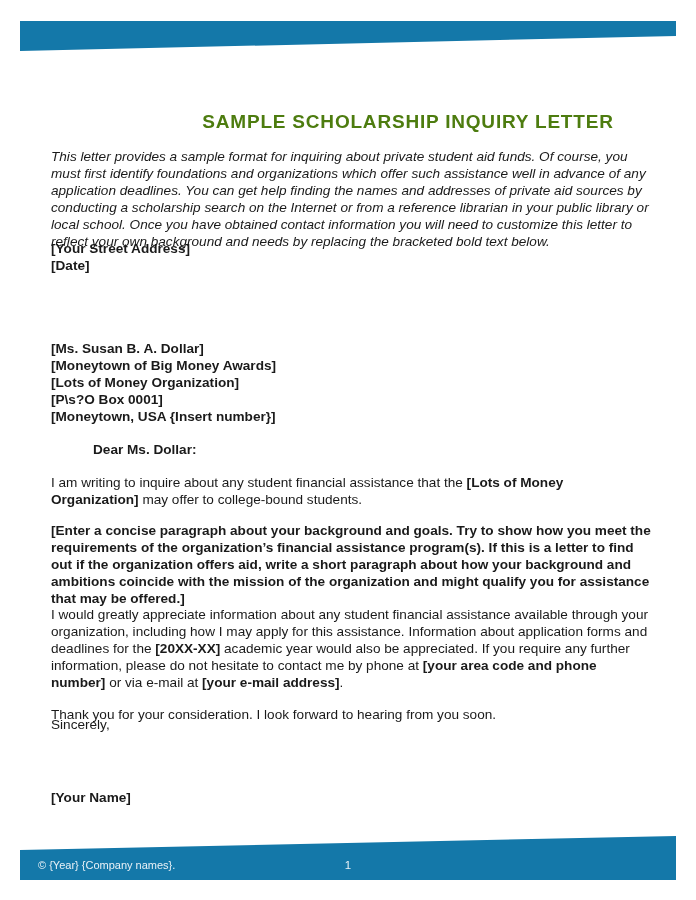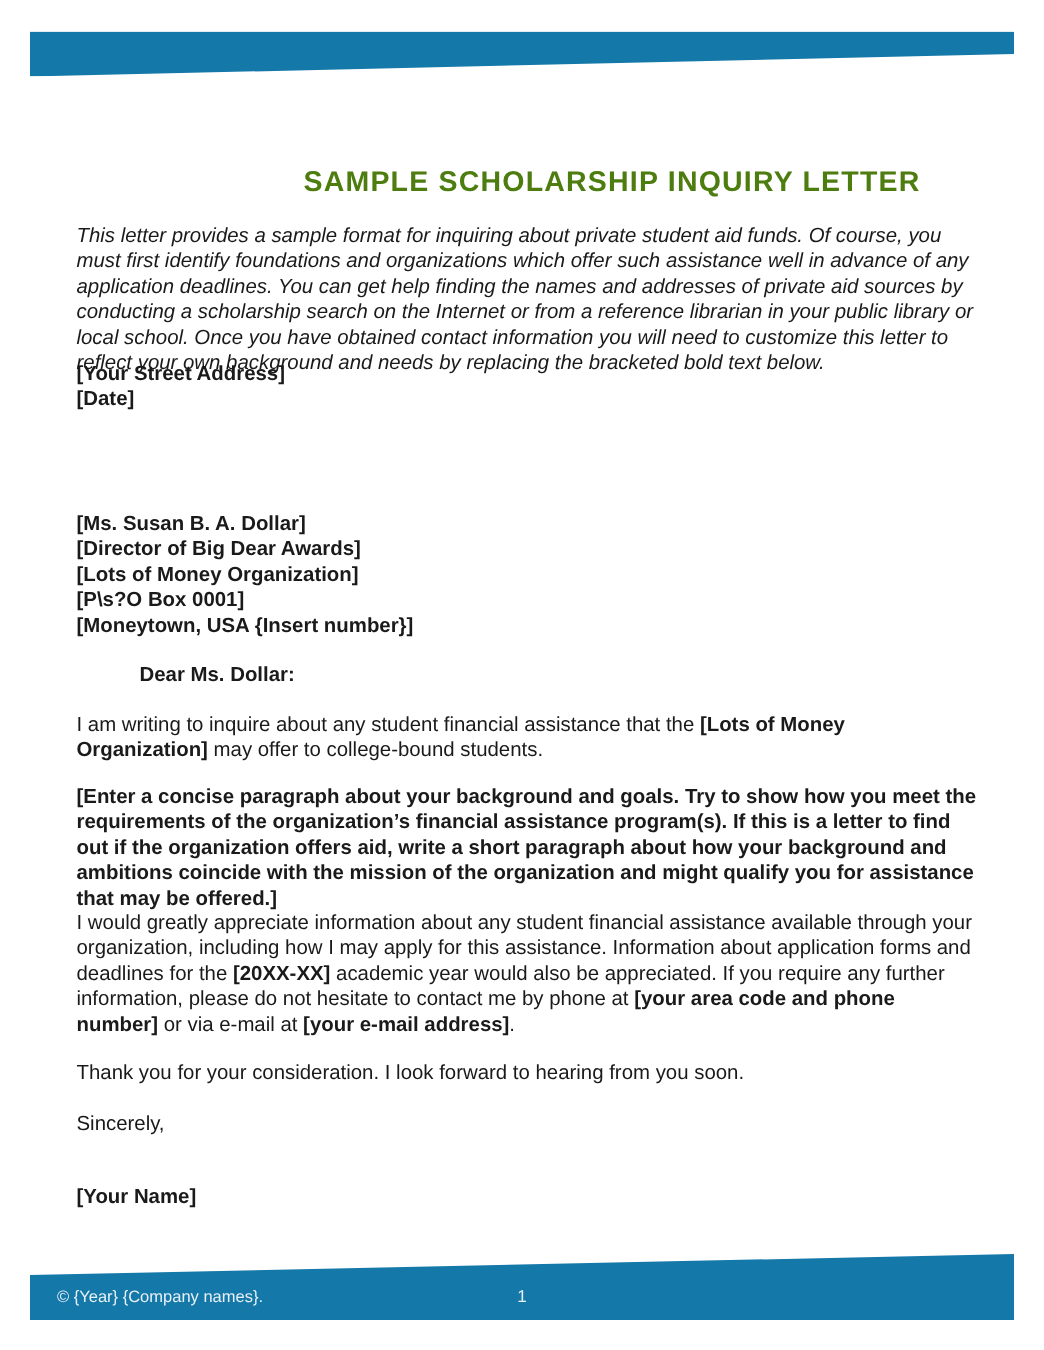--- a/index.html
+++ b/index.html
@@ -67,21 +67,21 @@
     line-height: 17px;
   }
   .intro { top: 148px; font-style: italic; }
   .sender { top: 240px; font-weight: 700; }
   .recipient { top: 340px; font-weight: 700; }
   .salutation { top: 441px; font-weight: 700; padding-left: 42px; }
   .para-inquiry { top: 474px; }
   .para-background { top: 522px; font-weight: 700; }
   .para-request { top: 606px; }
   .para-thanks { top: 706px; }
-  .closing { top: 740px; }
+  .closing { top: 716px; }
   .signature { top: 789px; font-weight: 700; }
   .b { font-weight: 700; }
 </style>
 </head>
 <body>
 
 <div class="page">
 
   <div class="top-banner"></div>
 
@@ -89,21 +89,21 @@
 
   <div class="block intro">This letter provides a sample format for inquiring about private student aid funds. Of course, you must first identify foundations and organizations which offer such assistance well in advance of any application deadlines. You can get help finding the names and addresses of private aid sources by conducting a scholarship search on the Internet or from a reference librarian in your public library or local school. Once you have obtained contact information you will need to customize this letter to reflect your own background and needs by replacing the bracketed bold text below.</div>
 
   <div class="block sender">
     <div>[Your Street Address]</div>
     <div>[Date]</div>
   </div>
 
   <div class="block recipient">
     <div>[Ms. Susan B. A. Dollar]</div>
-    <div>[Director of Big Dear Awards]</div>
+    <div>[Moneytown of Big Money Awards]</div>
     <div>[Lots of Money Organization]</div>
     <div>[P\s?O Box 0001]</div>
     <div>[Moneytown, USA {Insert number}]</div>
   </div>
 
   <div class="block salutation">Dear Ms. Dollar:</div>
 
   <p class="block para-inquiry" style="margin:0"><span>I am writing to inquire about any student financial assistance that the </span><span class="b">[Lots of Money Organization]</span><span> may offer to college-bound students.</span></p>
 
   <p class="block para-background" style="margin:0">[Enter a concise paragraph about your background and goals. Try to show how you meet the requirements of the organization’s financial assistance program(s). If this is a letter to find out if the organization offers aid, write a short paragraph about how your background and ambitions coincide with the mission of the organization and might qualify you for assistance that may be offered.]</p>

